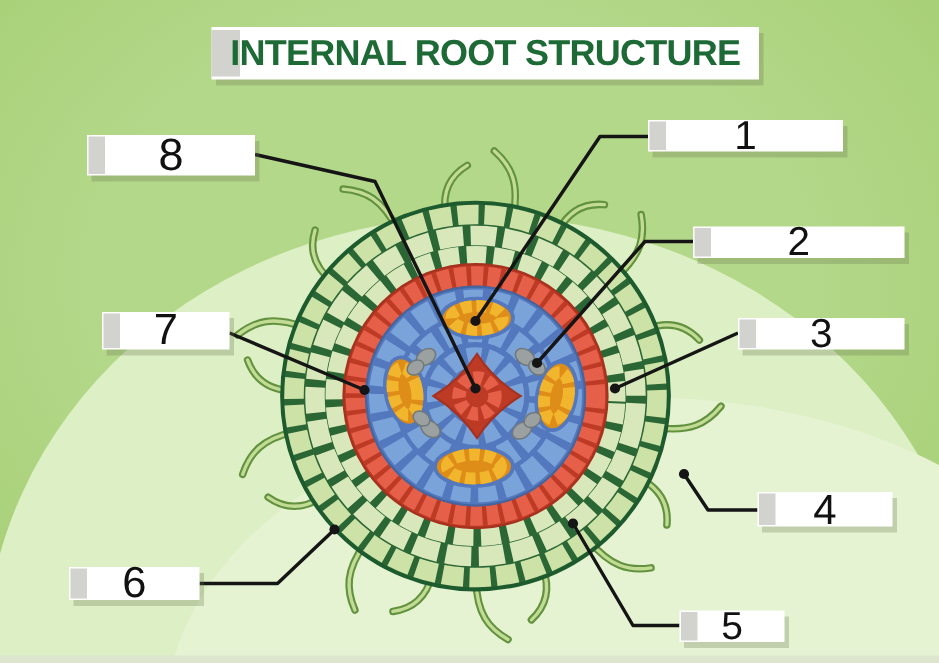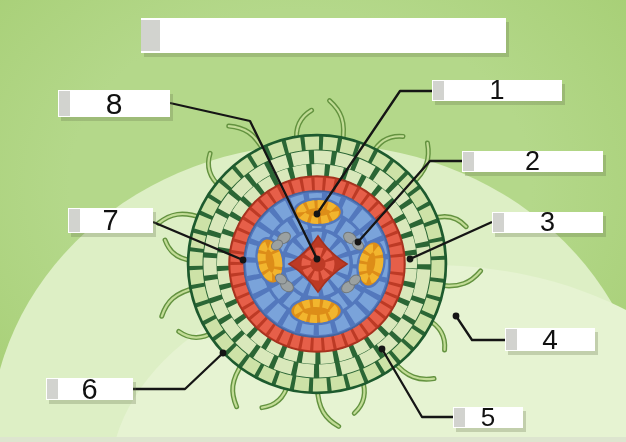--- a/index.html
+++ b/index.html
@@ -180,20 +180,21 @@
       <circle class="dot" cx="223" cy="353" r="3.4"></circle>
       <polyline class="ln" points="153,222 243,260"></polyline>
       <circle class="dot" cx="243" cy="260" r="3.4"></circle>
       <polyline class="ln" points="170,103 250,121 317,259"></polyline>
       <circle class="dot" cx="317" cy="259" r="3.4"></circle>
     </g>
   </svg>
 
   <div id="title-banner">
     <span class="tab"></span>
+    <span class="title-text">INTERNAL ROOT STRUCTURE</span>
   </div>
 
   <div class="labelbox" id="box-1">
     <span class="tab"></span>
     <span class="num">1</span>
   </div>
   <div class="labelbox" id="box-2">
     <span class="tab"></span>
     <span class="num">2</span>
   </div>

